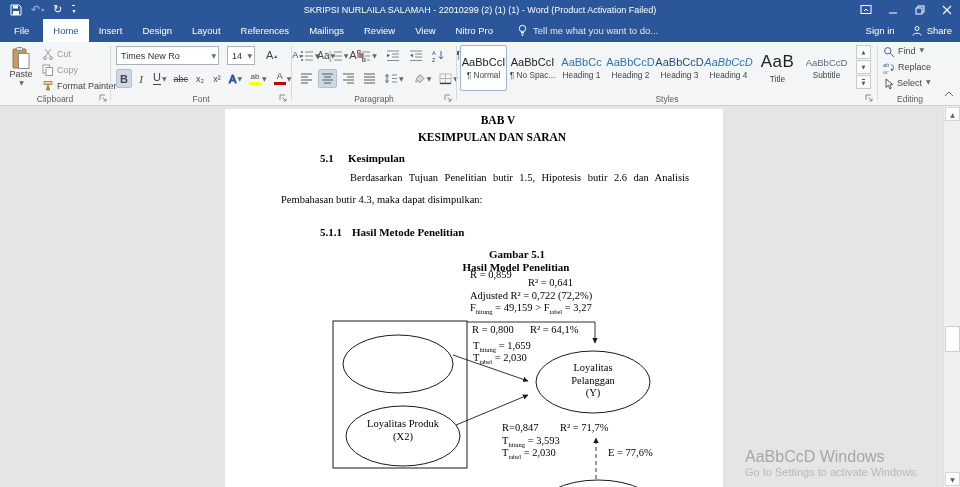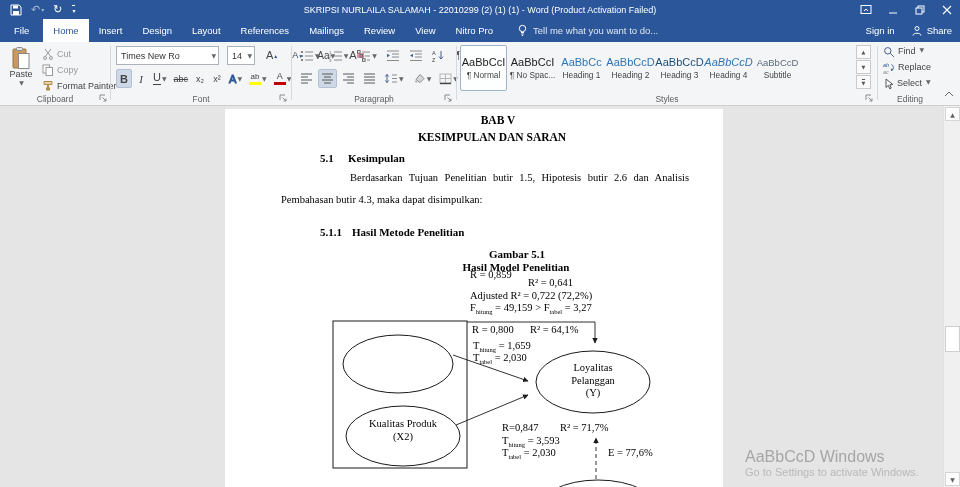--- a/index.html
+++ b/index.html
@@ -424,20 +424,24 @@
             <div class="sc-label">Heading 2</div>
           </div>
         <div class="scard c4">
             <div class="sc-prev">AaBbCcD</div>
             <div class="sc-label">Heading 3</div>
           </div>
         <div class="scard c5">
             <div class="sc-prev">AaBbCcD</div>
             <div class="sc-label">Heading 4</div>
           </div>
+        <div class="scard c6">
+            <div class="sc-prev">AaB</div>
+            <div class="sc-label">Title</div>
+          </div>
         <div class="scard c7">
             <div class="sc-prev">AaBbCcD</div>
             <div class="sc-label">Subtitle</div>
           </div>
       </div>
       <div class="gallery-scroll">
         <div class="gbtn">▲</div>
         <div class="gbtn">▼</div>
         <div class="gbtn">
             <span class="morebar">▼</span>
@@ -528,21 +532,21 @@
         <line x1="371" y1="370" x2="371" y2="329" stroke="#1a1a1a" stroke-width="0.9" stroke-dasharray="4,3" marker-end="url(#ah)"></line>
         <ellipse cx="373" cy="403" rx="62" ry="32" fill="#fff" stroke="#1a1a1a"></ellipse>
       </svg>
 
       <div class="dtxt" style="left:247px;top:215px;font-size:10.5px">R = 0,800</div>
       <div class="dtxt" style="left:305px;top:215px;font-size:10.5px">R² = 64,1%</div>
       <div class="dtxt" style="left:248px;top:231px;font-size:10.5px"><span class="pre">T</span><sub class="ss">hitung</sub><span class="pre"> = 1,659</span></div>
       <div class="dtxt" style="left:248px;top:243px;font-size:10.5px"><span class="pre">T</span><sub class="ss">tabel</sub><span class="pre"> = 2,030</span></div>
 
       <div class="elabel" style="left:118px;top:309px;width:120px">
-        <div>Kualitas Produk</div>
+        <div>Loyalitas Produk</div>
         <div>(X2)</div>
       </div>
       <div class="elabel" style="left:308px;top:253px;width:120px">
         <div>Loyalitas</div>
         <div>Pelanggan</div>
         <div>(Y)</div>
       </div>
 
       <div class="dtxt" style="left:277px;top:313px;font-size:10.5px">R=0,847</div>
       <div class="dtxt" style="left:335px;top:313px;font-size:10.5px">R² = 71,7%</div>

